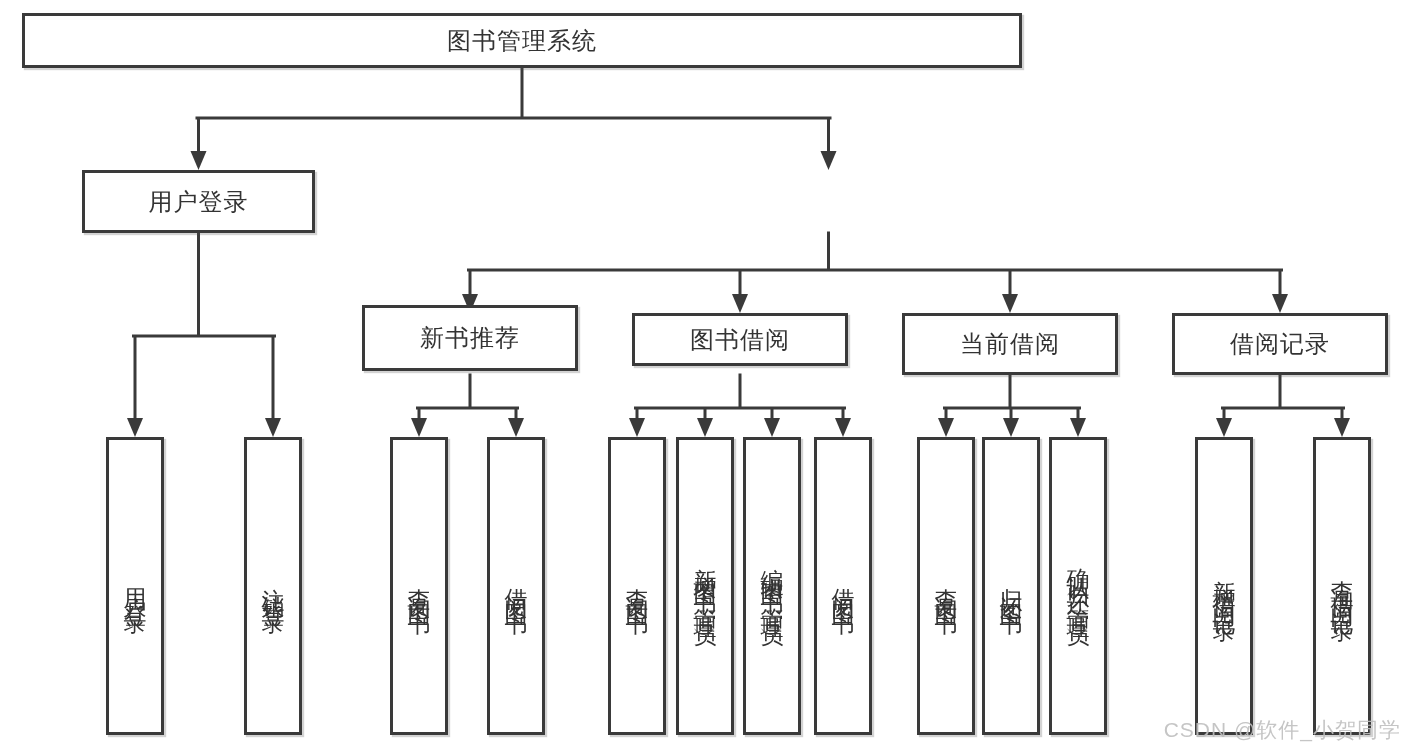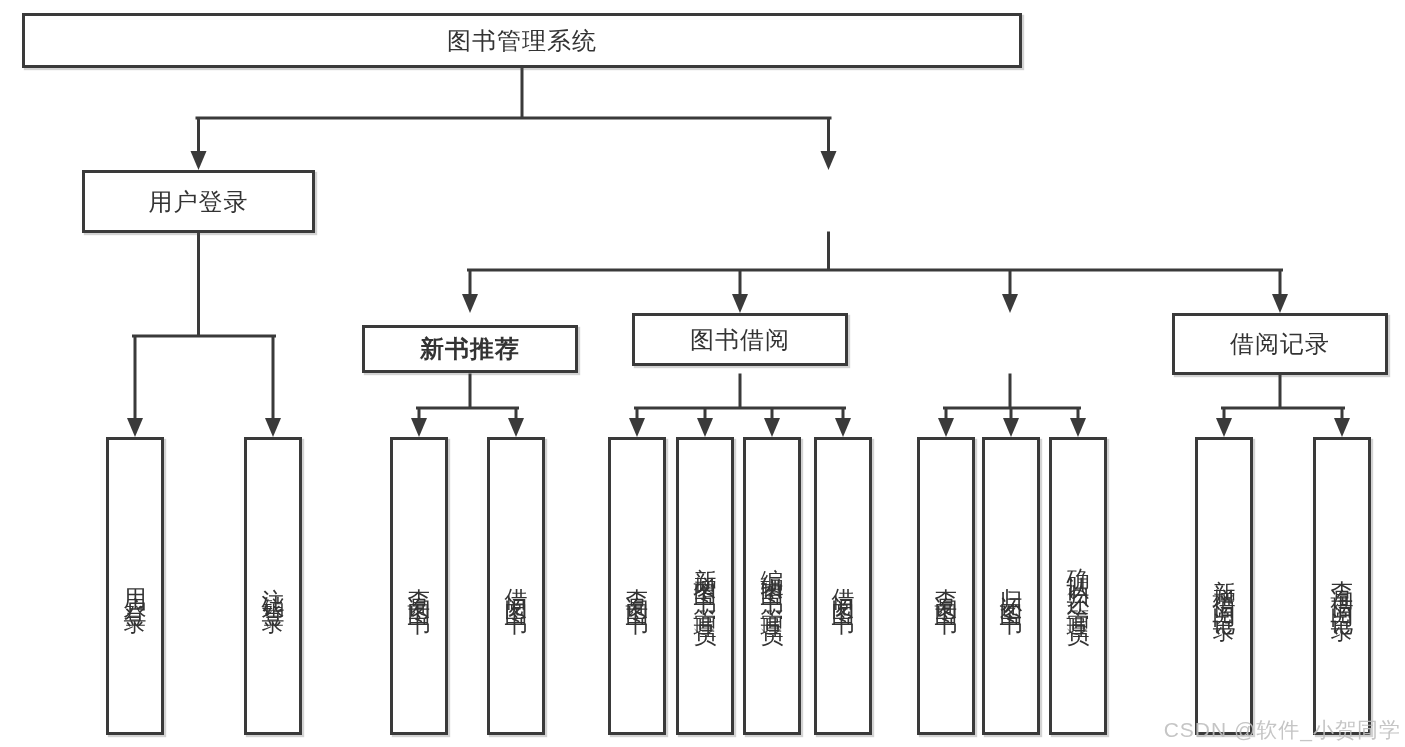--- a/index.html
+++ b/index.html
@@ -112,22 +112,23 @@
     <polygon class="conn-arrow" points="1003,418 1019,418 1011,437"></polygon>
     <polygon class="conn-arrow" points="1070,418 1086,418 1078,437"></polygon>
     <polygon class="conn-arrow" points="1216,418 1232,418 1224,437"></polygon>
     <polygon class="conn-arrow" points="1334,418 1350,418 1342,437"></polygon>
   </svg>
 
   <div class="node hbox" style="left:22px;top:13px;width:1000px;height:55px;">图书管理系统</div>
 
   <div class="node hbox" style="left:82px;top:170px;width:233px;height:63px;">用户登录</div>
 
-  <div class="node hbox" style="left:362px;top:325px;width:216px;height:48px;font-weight:bold;">新书推荐</div>
+  <div class="node hbox" style="left:362px;top:305px;width:216px;height:66px;">新书推荐</div>
   <div class="node hbox" style="left:632px;top:313px;width:216px;height:53px;">图书借阅</div>
+  <div class="node hbox" style="left:902px;top:313px;width:216px;height:62px;">当前借阅</div>
   <div class="node hbox" style="left:1172px;top:313px;width:216px;height:62px;">借阅记录</div>
 
   <div class="node vbox" style="left:106px;top:437px;width:58px;height:298px;">
     <span>用户登录</span>
   </div>
   <div class="node vbox" style="left:244px;top:437px;width:58px;height:298px;">
     <span>注销登录</span>
   </div>
 
   <div class="node vbox" style="left:390px;top:437px;width:58px;height:298px;">

